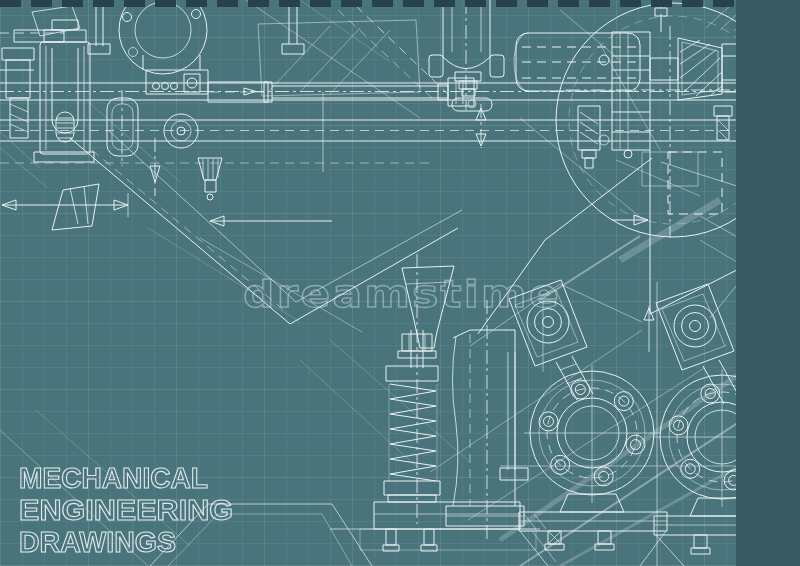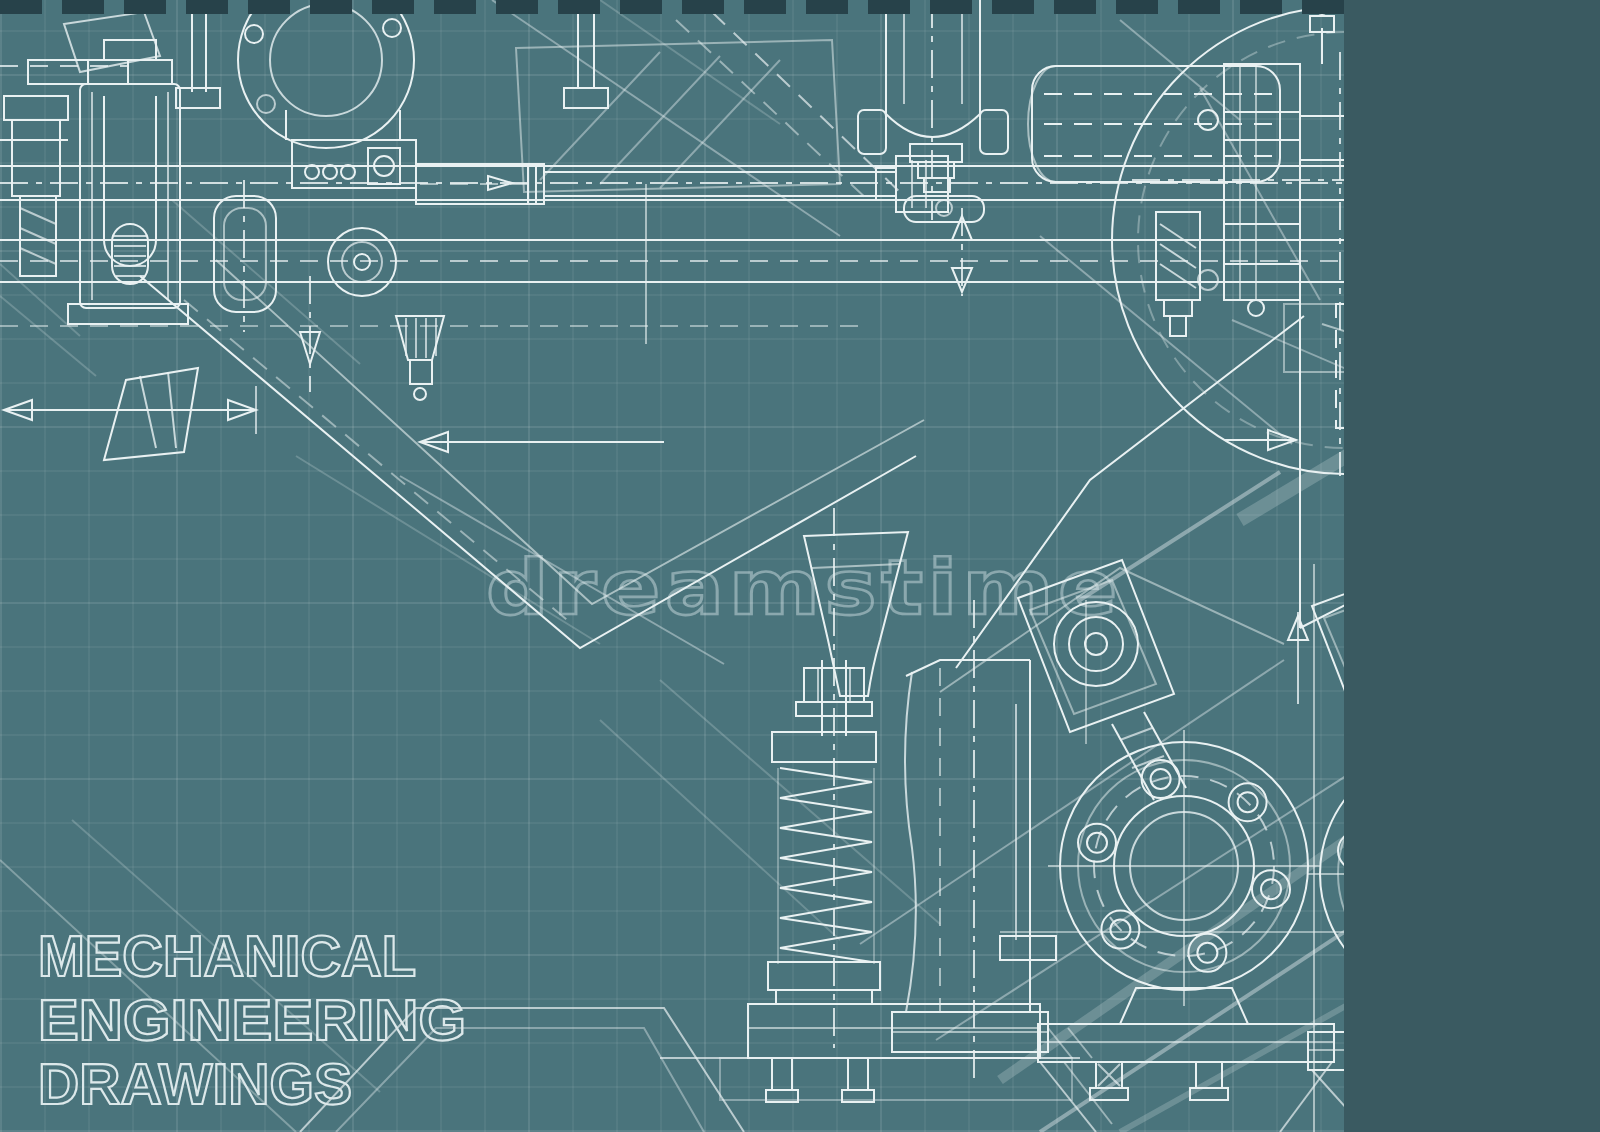--- a/index.html
+++ b/index.html
@@ -1,17 +1,17 @@
 <!DOCTYPE html>
 <html><head>
 <meta charset="utf-8">
 <style>
   html,body{margin:0;padding:0;background:#3a5a61;}
   .stage{
-    position:relative;width:672px;height:566px;overflow:hidden;
+    position:relative;width:736px;height:566px;overflow:hidden;
     background-color:#4a747c;
     background-image:
       repeating-linear-gradient(90deg, rgba(255,255,255,0.055) 0 1px, transparent 1px 22px),
       repeating-linear-gradient(0deg,  rgba(255,255,255,0.055) 0 1px, transparent 1px 22px),
       repeating-linear-gradient(90deg, rgba(255,255,255,0.05)  0 1px, transparent 1px 88px),
       repeating-linear-gradient(0deg,  rgba(255,255,255,0.05)  0 1px, transparent 1px 88px);
     font-family:"Liberation Sans", sans-serif;
   }
   .top-dashes{
     position:absolute;left:0;top:0;width:800px;height:7px;

